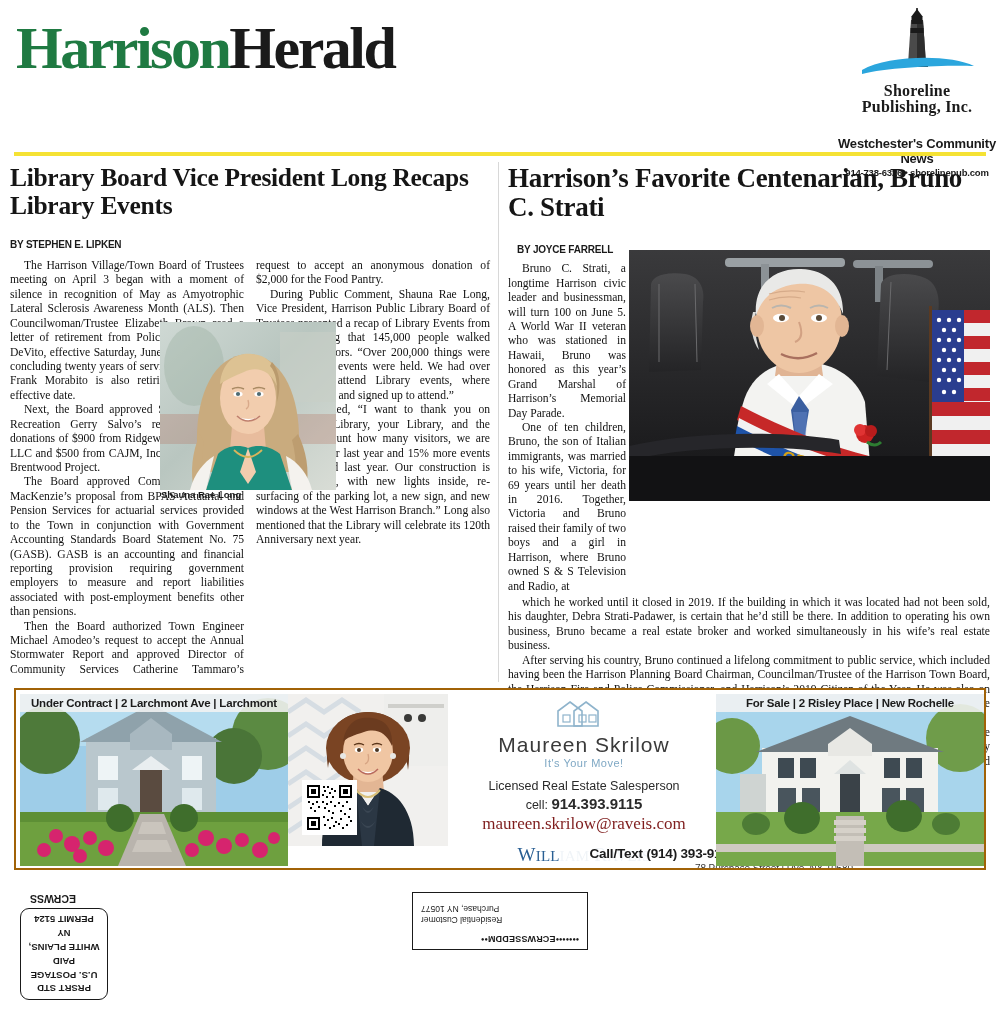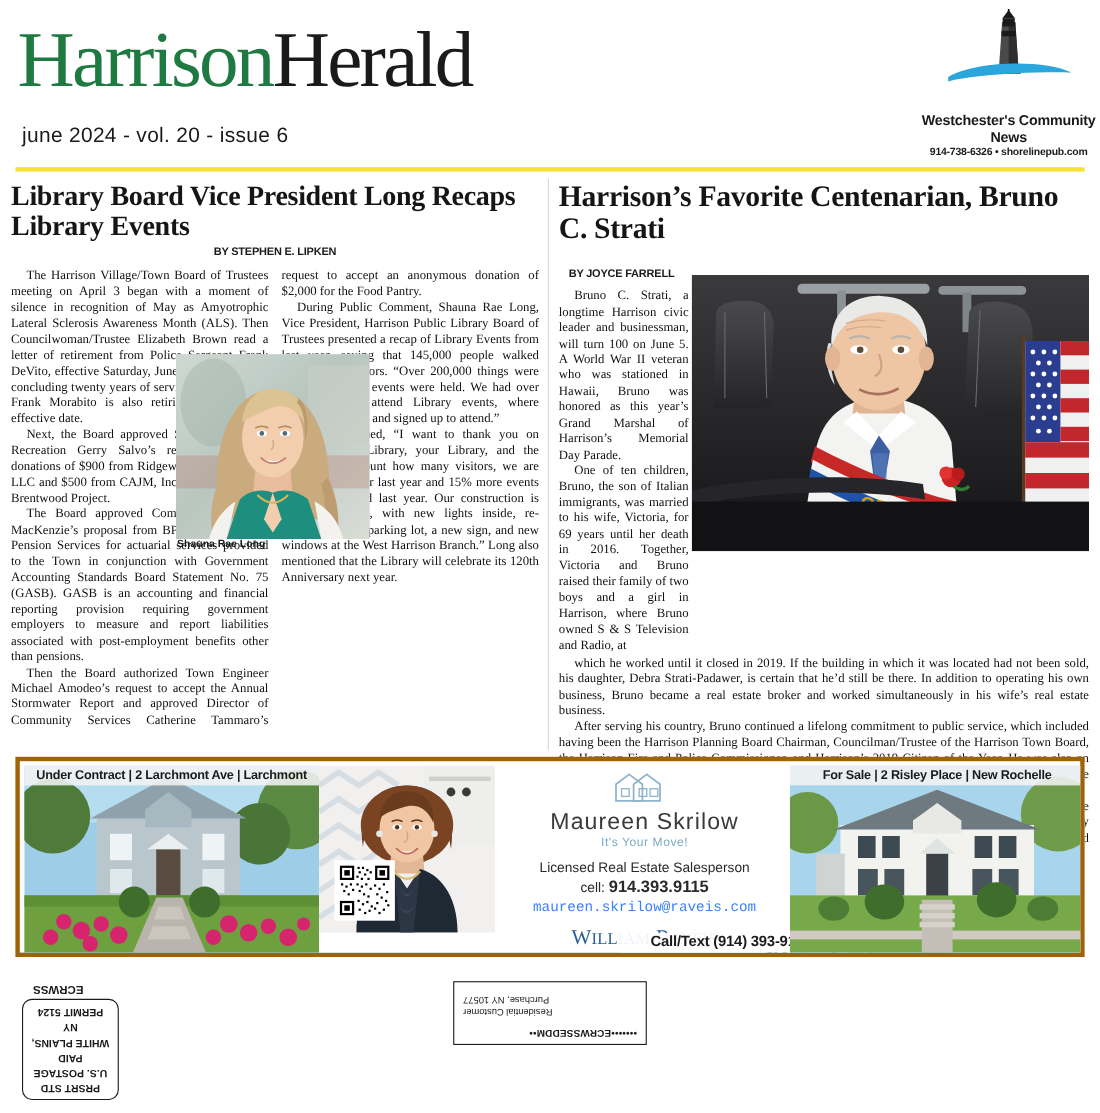--- a/index.html
+++ b/index.html
@@ -19,22 +19,22 @@
   
   .masthead {
     position: absolute;
     left: 0; top: 0;
     width: 1000px; height: 152px;
   }
   .mast-title {
     position: absolute;
     left: 16px; top: 18px;
     font-family: "Liberation Serif", serif;
-    font-size: 72px;
-    font-weight: 400;
+    font-size: 60px;
+    font-weight: 700;
     letter-spacing: -2.5px;
     line-height: 1;
     white-space: nowrap;
   }
   .mast-title .t-green { color: #1f7a42; }
   .mast-title .t-black { color: #1a1a1a; }
   .mast-dateline {
     position: absolute;
     left: 20px; top: 113px;
     font-family: "Liberation Sans", sans-serif;
@@ -127,21 +127,21 @@
     color: #111;
     text-align: justify;
     text-justify: inter-word;
     hyphens: manual;
   }
   .body-txt p { margin: 0; text-indent: 14px; }
 
   
   .art-left { position: absolute; left: 10px; top: 164px; width: 480px; }
   .art-left .headline { font-size: 25.5px; }
-  .art-left .byline { text-align: center; margin-top: 5px; }
+  .art-left .byline { text-align: left; margin-top: 20px; }
   .left-cols {
     margin-top: 9px;
     column-count: 2;
     column-gap: 12px;
     column-fill: auto;
     height: 434px;
   }
   .photo-shauna {
     position: absolute;
     left: 160px; top: 322px;
@@ -174,21 +174,21 @@
 
   
   .ph { position:absolute; left:0; top:0; width:100%; height:100%; }
 
   
   .ad {
     position: absolute;
     left: 14px; top: 688px;
     width: 972px; height: 182px;
     background: #ffffff;
-    border: 4px solid #a16207;
+    border: 2px solid #a16207;
     box-sizing: border-box;
     overflow: hidden;
   }
   .ad-photo-l {
     position: absolute; left: 4px; top: 4px;
     width: 268px; height: 172px; overflow: hidden;
   }
   .ad-photo-r {
     position: absolute; left: 700px; top: 4px;
     width: 268px; height: 172px; overflow: hidden;
@@ -249,23 +249,23 @@
     margin-top: 10px;
   }
   .brand-cell {
     font-family: "Liberation Sans", sans-serif;
     font-size: 12.5px;
     color: #2a2a2a;
     margin-top: 2px;
   }
   .brand-cell b { font-size: 15px; }
   .brand-email {
-    font-family: Liberation Mono, monospace;
-    font-size: 13px;
-    color: #3b82f6;
+    font-family: Liberation Serif, serif;
+    font-size: 17px;
+    color: #7f1d1d;
     margin-top: 2px;
   }
   .raveis {
     font-family: "Liberation Serif", serif;
     font-size: 19px;
     color: #2a5f93;
     margin-top: 10px;
     letter-spacing: 0.2px;
   }
   .raveis .sm { font-size: 15px; }
@@ -350,40 +350,43 @@
 <body>
 
 <div class="page">
 
   <div class="masthead">
 
     <div class="mast-title">
       <span class="t-green">Harrison</span><span class="t-black">Herald</span>
     </div>
 
-    <div class="mast-dateline">june 2024  -  vol. 20  -  issue 6</div>
 
 
     <div class="shoreline">
       <div class="lighthouse-wrap">
         <svg width="158" height="74" viewBox="0 0 158 74">
 
           <polygon points="73,12 85,12 88,56 70,56" fill="#4a4a4a"></polygon>
           <polygon points="79,12 85,12 88,56 79,56" fill="#2e2e2e"></polygon>
 
           <rect x="72.5" y="20" width="13" height="5" fill="#1a1a1a"></rect>
           <rect x="73.5" y="9" width="11" height="7" fill="#1a1a1a"></rect>
 
           <polygon points="73,9 85,9 79,1" fill="#1a1a1a"></polygon>
           <rect x="78.2" y="0" width="1.6" height="3" fill="#1a1a1a"></rect>
 
           <rect x="68" y="55" width="22" height="4" fill="#2e2e2e"></rect>
 
           <path d="M24,62 C50,47 112,46 136,58 C110,57 50,59 24,66 Z" fill="#2ba6dd"></path>
         </svg>
+      </div>
+      <div class="sl-name">
+        <div>Shoreline</div>
+        <div>Publishing, Inc.</div>
       </div>
       <div class="sl-tag">Westchester's Community News</div>
       <div class="sl-contact">914-738-6326 • shorelinepub.com</div>
     </div>
   </div>
 
   <div class="rule-yellow"></div>
   <div class="rule-vert"></div>
 
   <div class="art-left">

